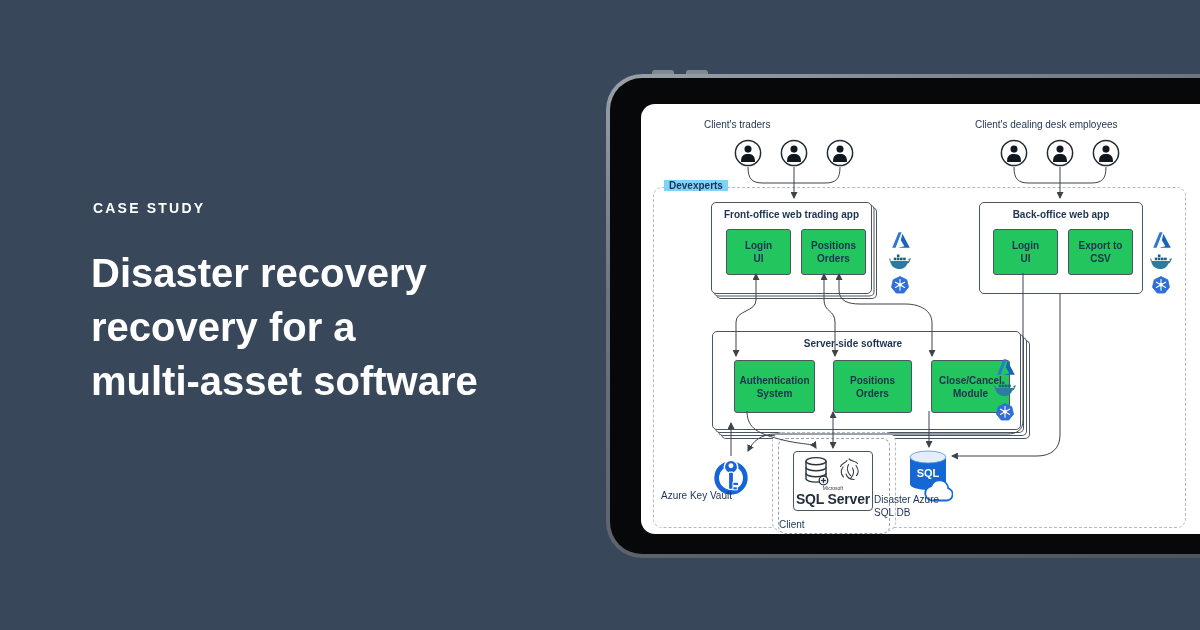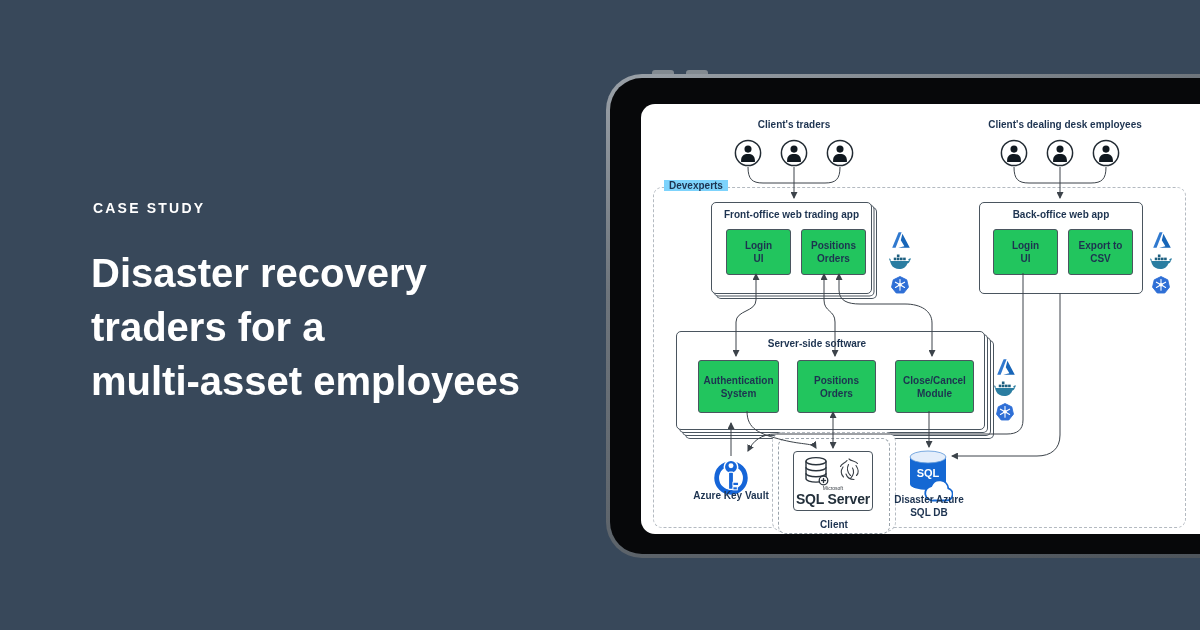--- a/index.html
+++ b/index.html
@@ -17,28 +17,28 @@
               background:#828a91;}
   .tablet{position:absolute;left:606px;top:74px;width:660px;height:484px;
           border-radius:36px;background:linear-gradient(160deg,#9aa1a8 0%,#6e757c 30%,#4c535a 100%);}
   .bezel{position:absolute;left:4px;top:4px;right:4px;bottom:4px;
          border-radius:32px;background:#07080a;}
   .screen{position:absolute;left:31px;top:26px;width:610px;height:430px;
           border-radius:14px;background:#ffffff;}
   .diagram{position:absolute;inset:0;font-size:10px;color:#1d3350;}
 
   
-  .lbl{position:absolute;font-weight:700;text-align:center;color:#1d3350;}
+  .lbl{position:absolute;font-weight:400;color:#1d3350;}
   .pre{white-space:pre-line;}
   .node{position:absolute;background:#fff;border:1.4px solid #4a555f;border-radius:5px;}
   .stack2{box-shadow:2.5px 2.5px 0 -1px #fff,2.5px 2.5px 0 0 #4a555f,
                      5px 5px 0 -1px #fff,5px 5px 0 0 #4a555f;}
   .stack3{box-shadow:3px 3px 0 -1px #fff,3px 3px 0 0 #4a555f,
                      6px 6px 0 -1px #fff,6px 6px 0 0 #4a555f,
-                     9px 9px 0 -1px #fff,9px 9px 0 0 #4a555f;}
+                     9px 9px 0 -1px #fff,9px 9px 0 0 #4a555f;margin-left:36px;}
   .box-title{position:absolute;top:6px;left:0;right:0;text-align:center;font-weight:700;}
   .module{position:absolute;background:#22c55e;border:1.3px solid #4a555f;border-radius:3px;
           display:flex;align-items:center;justify-content:center;text-align:center;
           font-weight:700;line-height:1.3;white-space:pre-line;}
   .dash-zone{position:absolute;border:1px dashed #b4bac1;border-radius:9px;}
   .zone-label{position:absolute;top:-8px;background:#7dd3fc;padding:0 5px;font-weight:700;}
   .icon{position:absolute;}
   svg{display:block;}
 </style>
 </head>
@@ -113,22 +113,22 @@
       <ellipse cx="25" cy="9" rx="18" ry="6" fill="#e4eefb" stroke="#5b96d8" stroke-width="0.8"></ellipse>
       <text x="25" y="29" text-anchor="middle" font-family="Liberation Sans,sans-serif" font-size="11" font-weight="bold" fill="#ffffff">SQL</text>
       <path d="M31,52.5 L43.5,52.5 A6.2,6.2 0 0 0 45.3,40.4 A8.8,8.8 0 0 0 28.3,38 A7.3,7.3 0 0 0 31,52.5 Z" fill="#fff" stroke="#1568d3" stroke-width="1.8"></path>
     </symbol>
   </defs>
 </svg>
 
 <div class="eyebrow">CASE STUDY</div>
 <div class="title">
   <div>Disaster recovery</div>
-  <div>traders for a</div>
-  <div>multi-asset employees</div>
+  <div>recovery for a</div>
+  <div>multi-asset software</div>
 </div>
 
 <div class="tablet-btn" style="left:652px"></div>
 <div class="tablet-btn" style="left:686px"></div>
 <div class="tablet">
   <div class="bezel">
     <div class="screen">
       <div class="diagram">
 
         <div class="lbl" style="left:63px;top:15px;width:180px">Client's traders</div>

